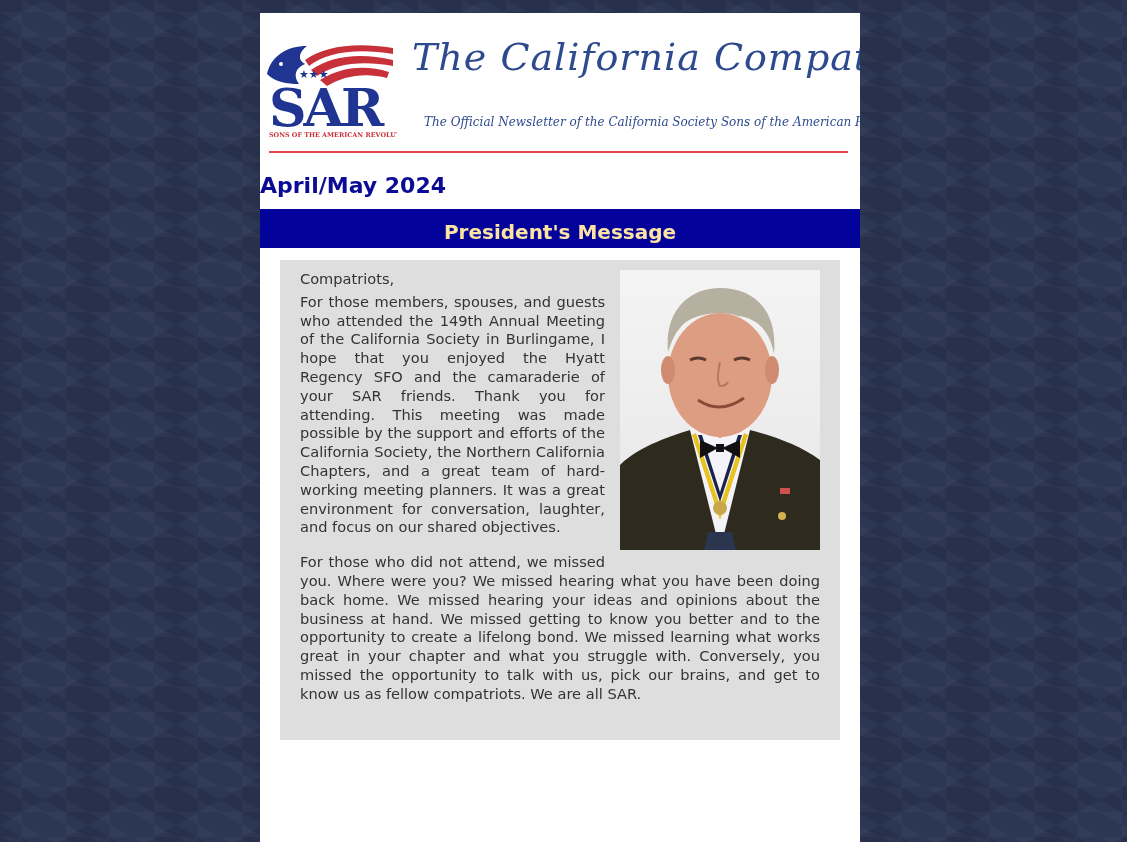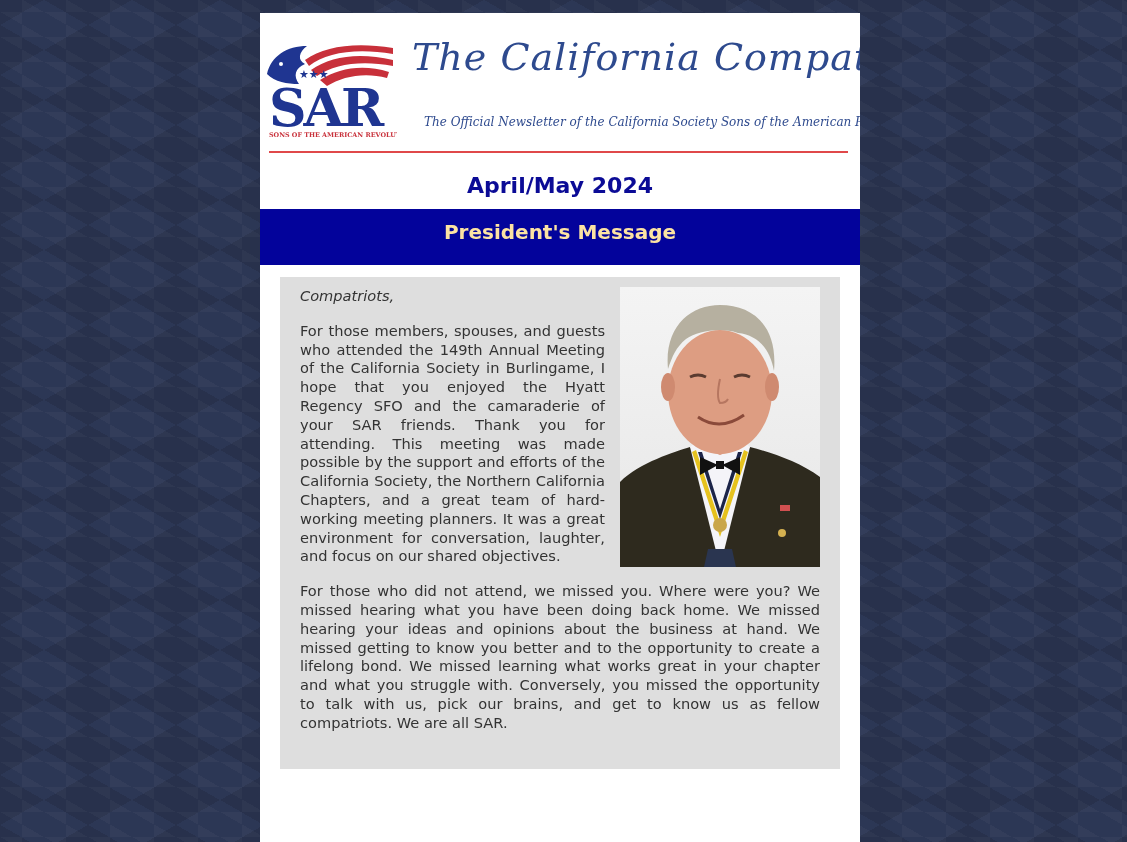--- a/index.html
+++ b/index.html
@@ -59,47 +59,46 @@
     }
     .masthead-rule {
       position: absolute;
       left: 9px;
       right: 12px;
       top: 138px;
       height: 2px;
       background: #e0484a;
     }
     .issue-date {
-      text-align: center;
       font-weight: bold;
       font-size: 22px;
       color: #0b0b96;
       height: 50px;
       line-height: 54px;
     }
     .section-band {
       background: #03039b;
-      height: 56px;
+      height: 39px;
       line-height: 46px;
       text-align: center;
       color: #fce3a3;
       font-weight: bold;
       font-size: 20px;
     }
     .content-panel {
       margin: 12px 20px 0 20px;
       background: #dedede;
       padding: 10px 20px 20px 20px;
       color: #333333;
       font-size: 14.6px;
       line-height: 18.8px;
       text-align: justify;
     }
     .content-panel p { margin: 0 0 16px 0; }
-    .content-panel p.greeting { margin-bottom: 16px; margin-top: 0; font-style: italic; }
+    .content-panel p.greeting { margin-bottom: 4px; margin-top: 0; }
     .portrait {
       float: right;
       width: 200px;
       height: 280px;
       margin: 0 0 8px 15px;
       position: relative;
       overflow: hidden;
       background: linear-gradient(180deg, #f4f4f4 0%, #ececec 60%, #e6e6e6 100%);
     }
     .portrait svg { display: block; }

